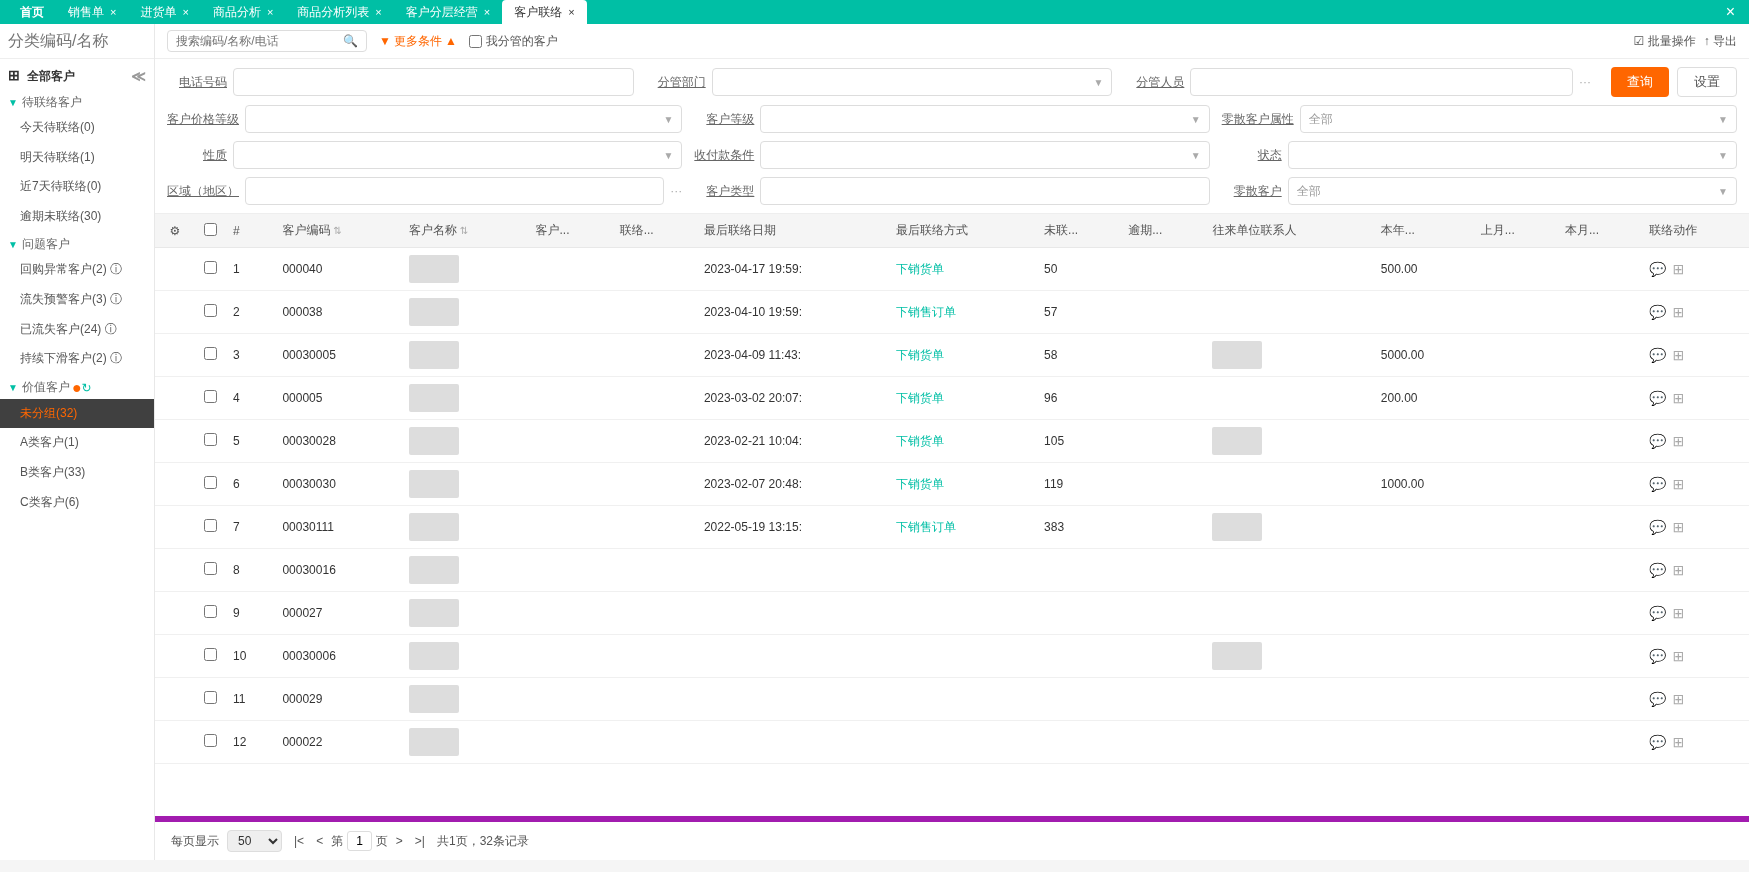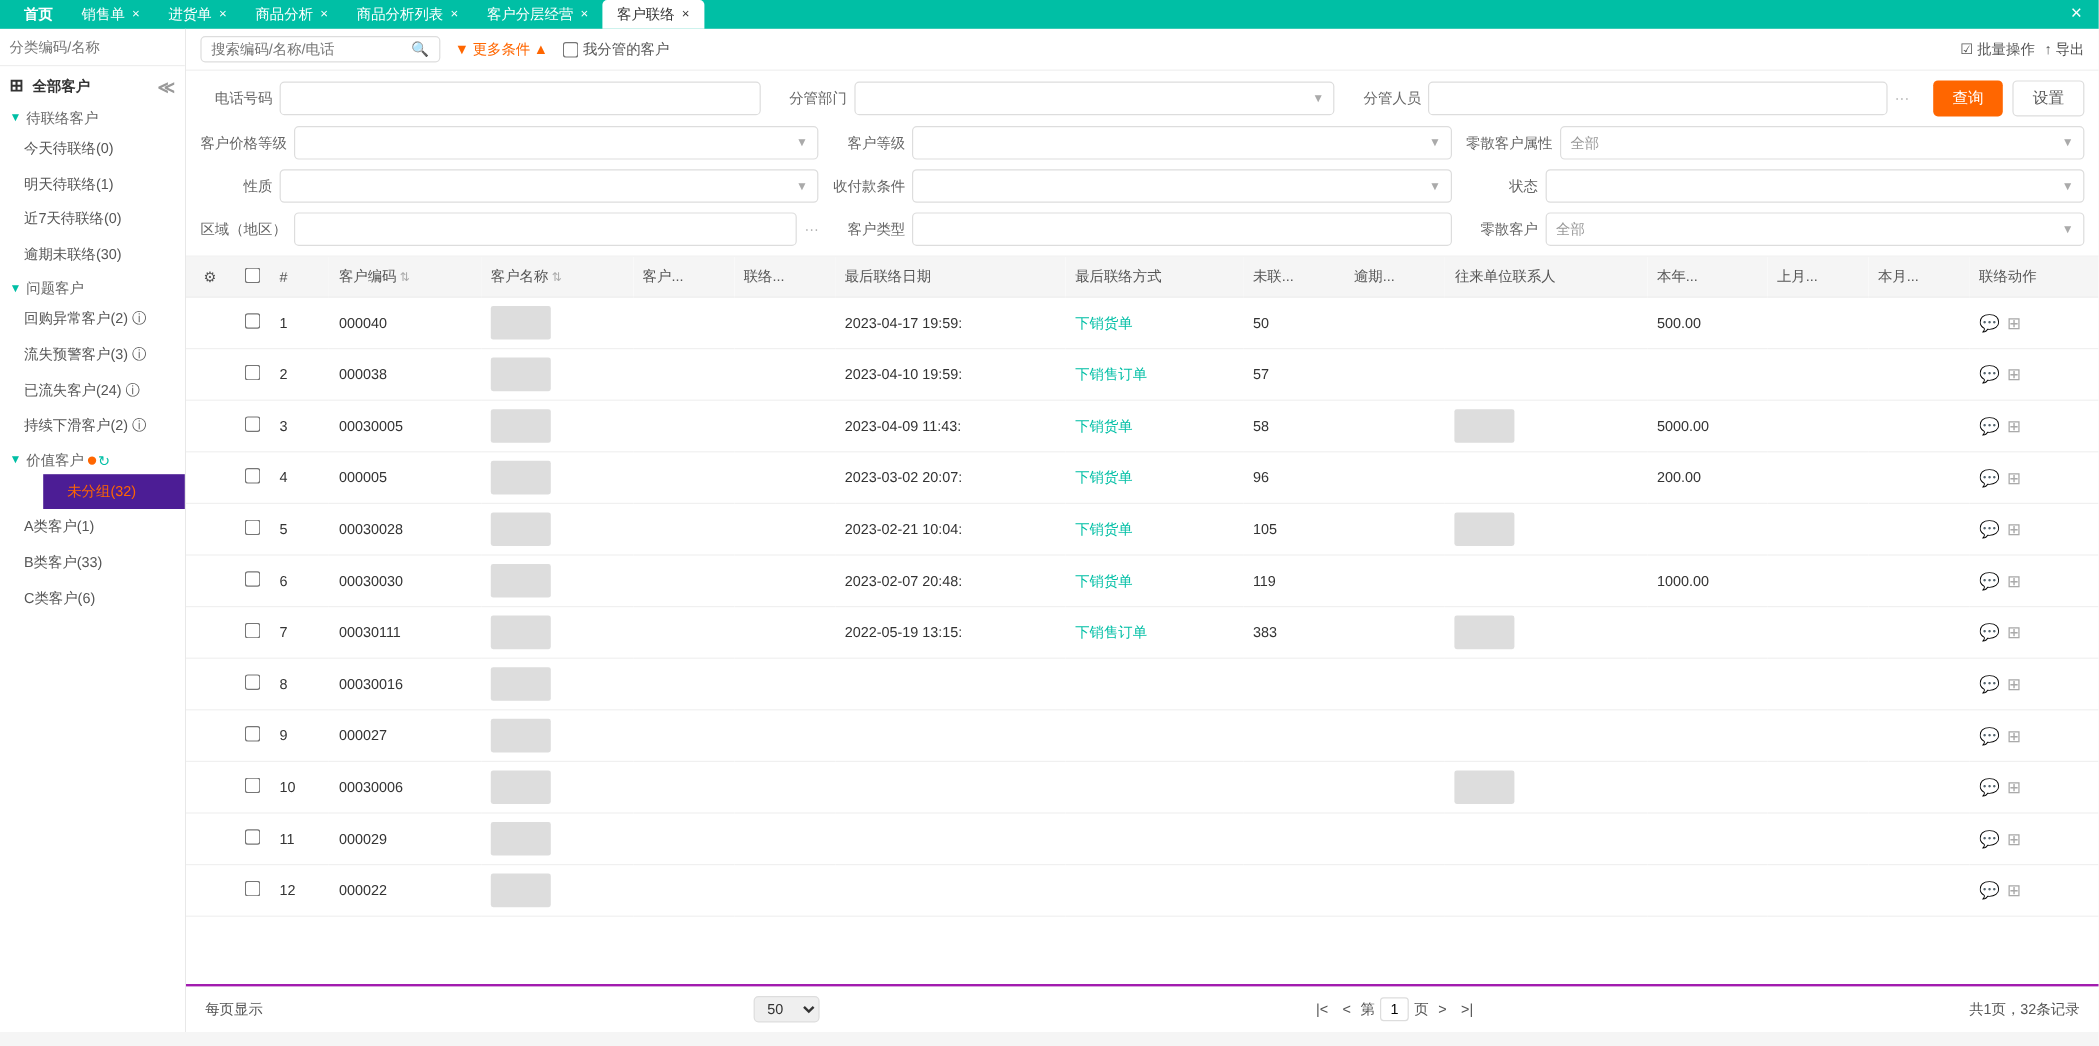--- a/index.html
+++ b/index.html
@@ -59,21 +59,21 @@
     .sidebar-search {
       display: flex;
       align-items: center;
       padding: 8px;
       border-bottom: 1px solid #eee;
     }
     .sidebar-search input {
       border: none;
       outline: none;
       flex: 1;
-      font-size: 12px;
+      font-size: 16px;
       color: #999;
     }
     .sidebar-section-header {
       display: flex;
       align-items: center;
       justify-content: space-between;
       padding: 8px 8px 4px;
       font-weight: bold;
       color: #333;
       cursor: pointer;
@@ -87,21 +87,21 @@
       display: flex;
       align-items: center;
     }
     .sidebar-group-label .arrow { margin-right: 4px; font-size: 10px; color: #00bfa5; }
     .sidebar-item {
       padding: 4px 8px 4px 20px;
       color: #555;
       cursor: pointer;
       line-height: 1.8;
     }
-    .sidebar-item.active { background: #4c1d95; color: #ff6600; margin-left: 36px; }
+    .sidebar-item.active { background: #404040; color: #ff6600; }
 
     
     .content-area {
       flex: 1;
       display: flex;
       flex-direction: column;
       overflow: hidden;
     }
 
     
@@ -166,20 +166,21 @@
       display: flex;
       align-items: center;
       flex: 1;
       gap: 6px;
     }
     .filter-item label {
       color: #666;
       white-space: nowrap;
       min-width: 60px;
       text-align: right;
+      text-decoration: underline;
     }
     .filter-select {
       flex: 1;
       border: 1px solid #ddd;
       border-radius: 4px;
       padding: 4px 8px;
       color: #999;
       background: white;
       display: flex;
       align-items: center;
@@ -268,25 +269,25 @@
     }
     .link-text { color: #00bfa5; cursor: pointer; text-decoration: none; }
     .action-icons { display: flex; gap: 6px; align-items: center; }
     .action-icon { color: #aaa; cursor: pointer; font-size: 14px; }
     .col-num { width: 40px; text-align: center; }
     .col-check { width: 30px; text-align: center; }
 
     
     .table-footer {
       background: white;
-      border-top: 2px solid #a21caf;
+      border-top: 6px solid #a21caf;
       padding: 8px 16px;
       display: flex;
       align-items: center;
-      justify-content: space-between;
+      justify-content: flex-start;
       gap: 8px;
     }
     .per-page-label { color: #555; }
     .per-page-select {
       border: 1px solid #ddd;
       border-radius: 4px;
       padding: 2px 6px;
       font-size: 12px;
       color: #333;
       cursor: pointer;

